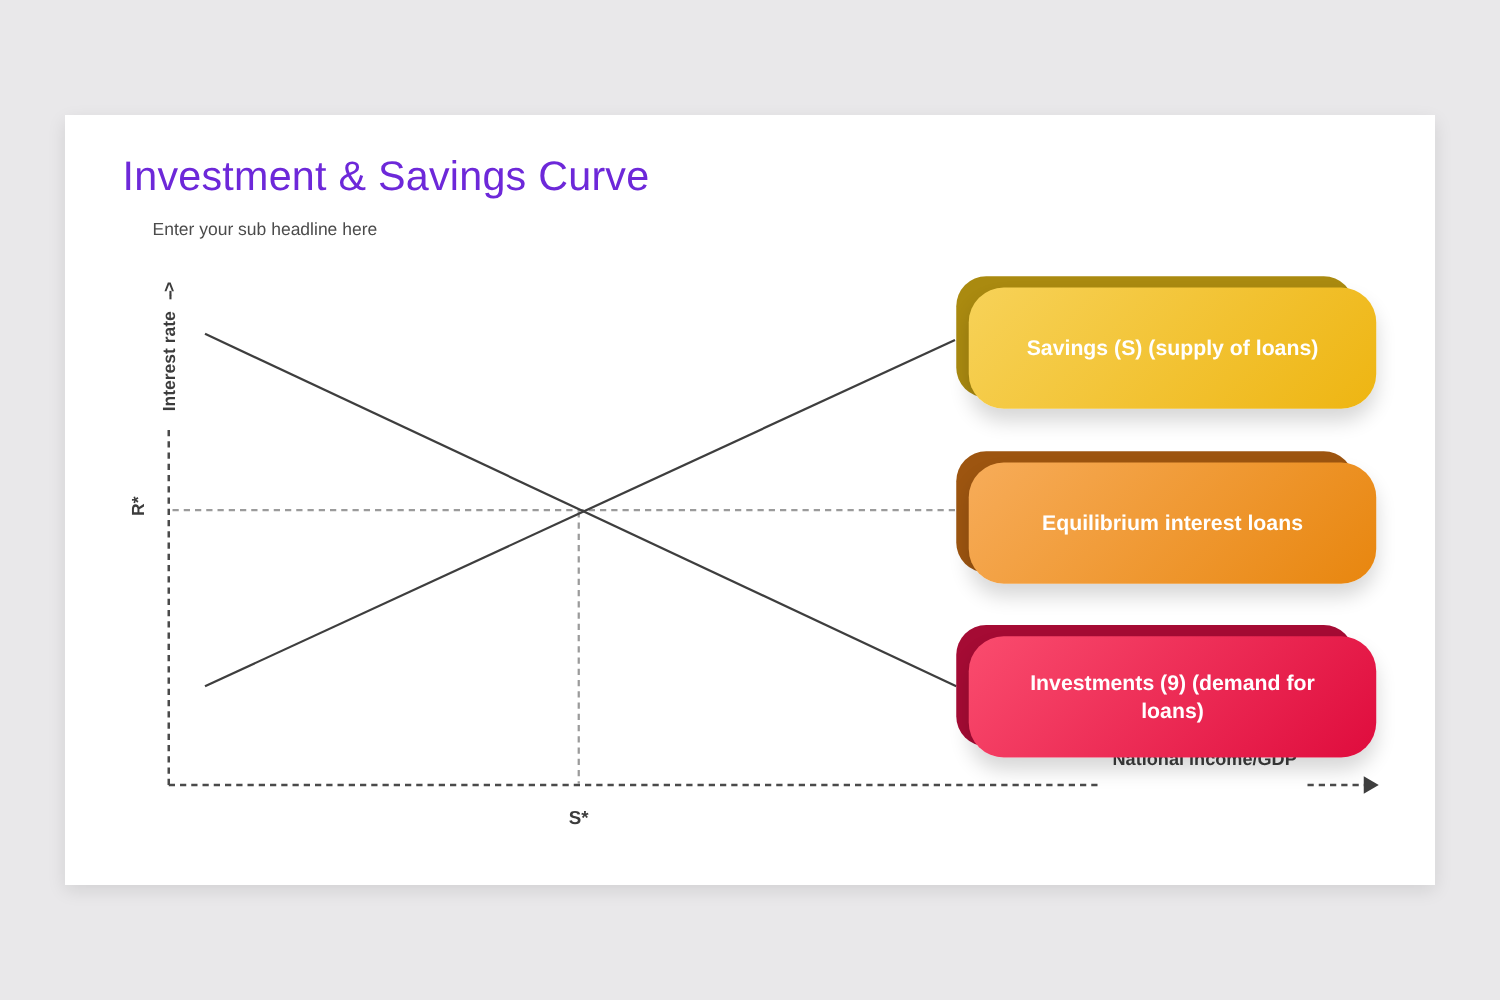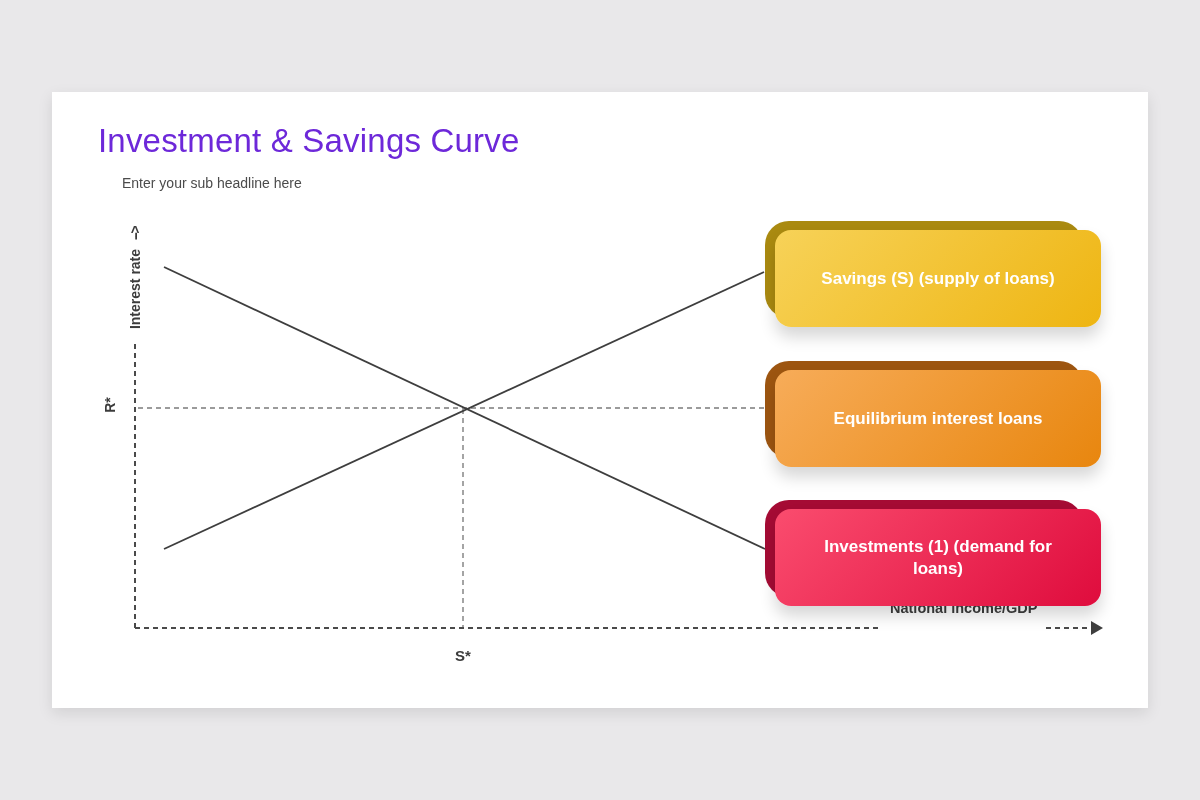--- a/index.html
+++ b/index.html
@@ -52,21 +52,21 @@
 
   .callout {
     position:absolute; left:713px; width:336px; height:106px;
   }
   .callout-back {
     position:absolute; left:0; top:0; width:318px; height:97px;
     border-radius:24px;
   }
   .callout-front {
     position:absolute; left:10px; top:9px; width:326px; height:97px;
-    border-radius:16px;
+    border-radius:28px;
     display:flex; align-items:center; justify-content:center;
     box-shadow:0 10px 16px rgba(0,0,0,0.16);
   }
   .callout-label {
     color:#ffffff; font-size:17px; font-weight:700;
     text-align:center; line-height:1.25;
     padding:0 38px;
   }
 </style>
 </head>
@@ -115,18 +115,18 @@
     <div class="callout" style="top:269px">
       <div class="callout-back" style="background: rgb(157, 85, 16);"></div>
       <div class="callout-front" style="background: linear-gradient(135deg, rgb(247, 172, 89), rgb(232, 134, 14));">
         <p class="callout-label">Equilibrium interest loans</p>
       </div>
     </div>
 
     <div class="callout" style="top:408px">
       <div class="callout-back" style="background: rgb(165, 11, 52);"></div>
       <div class="callout-front" style="background: linear-gradient(135deg, rgb(250, 76, 110), rgb(223, 12, 61));">
-        <p class="callout-label">Investments (1) (demand for loans)</p>
+        <p class="callout-label">Investments (9) (demand for loans)</p>
       </div>
     </div>
 
   </div>
 </div>
 
 </body></html>

